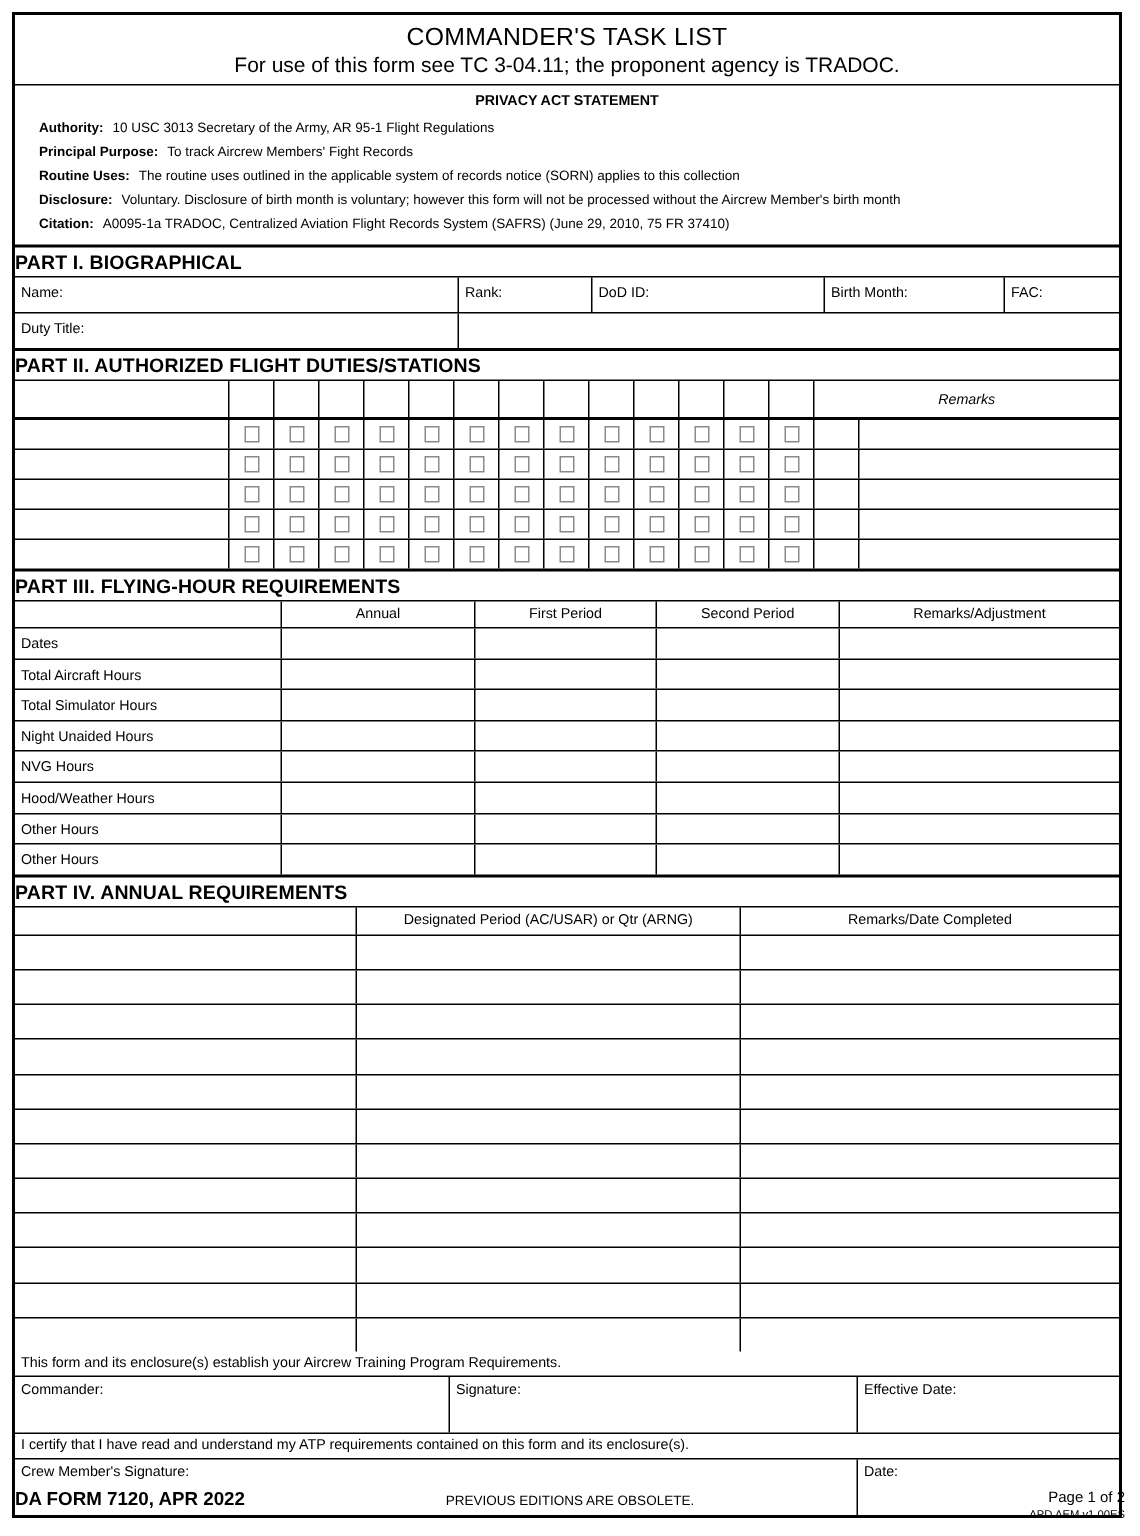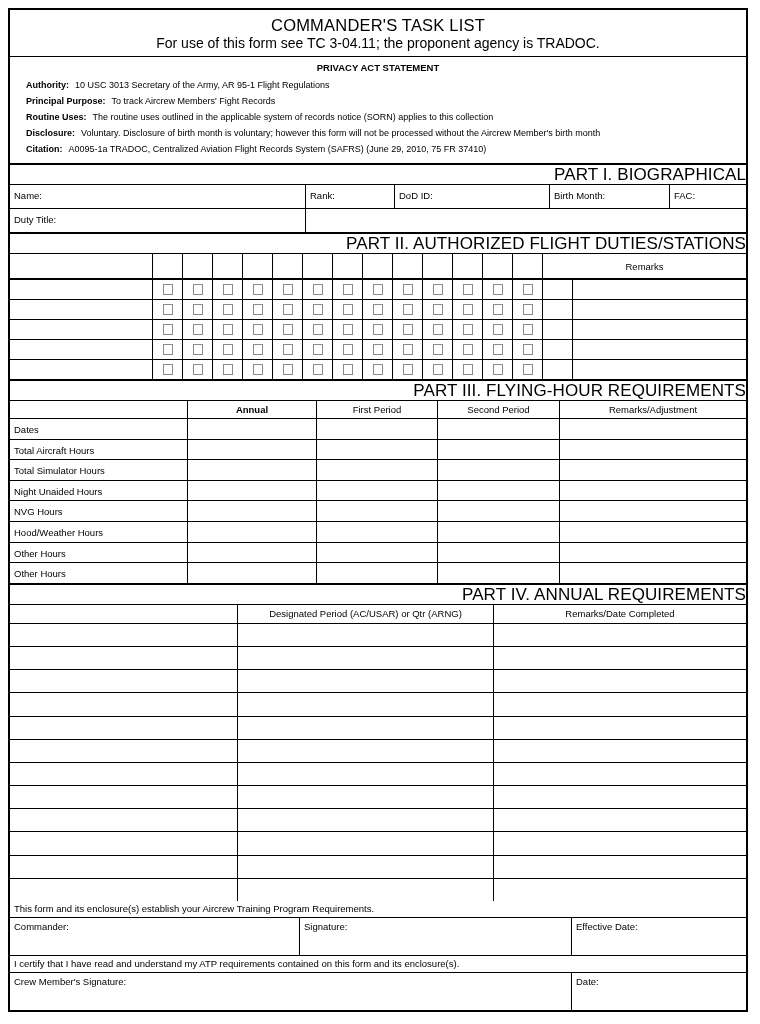--- a/index.html
+++ b/index.html
@@ -57,25 +57,25 @@
   .privacy-line {
     font-size: 9px; line-height: 12px;
     padding: 2px 0 2px 16px;
     white-space: nowrap;
   }
   .privacy-line b { font-weight: bold; }
   .privacy-line .val { padding-left: 6px; }
 
   
   .part-banner {
-    text-align: right;
-    font-size: 17px;
+    text-align: left;
+    font-size: 13px;
     line-height: 15px;
     padding: 2px 0 2px;
-    font-weight: normal;
+    font-weight: bold;
     letter-spacing: .1px;
   }
 
   
   .cb {
     display: inline-block;
     width: 11px; height: 11px;
     border: 1px solid #808080;
     background: #fff;
     vertical-align: middle;
@@ -86,31 +86,31 @@
     border: 1px solid #8a8a8a;
     background: #fff;
   }
 
   .lbl { font-size: 9.5px; line-height: 12px; }
   .lbl-c { text-align: center; }
 
   
   .p2-first { width: 143px; }
   .p2-chk   { width: 30px; }
-  .p2-rem   { flex: 1 1 auto; }
+  .p2-rem   { flex: 1 1 auto; font-style: italic; }
   .p2-cellbox {
     display: flex; align-items: center; justify-content: center;
     padding: 0;
   }
   .p2-hdr-row .cell { height: 24px; }
   .p2-data-row .cell { height: 19px; }
 
   
   .p3-c0 { width: 178px; }
-  .p3-c1 { width: 129px; font-weight: bold; }
+  .p3-c1 { width: 129px; }
   .p3-c2 { width: 121px; }
   .p3-c3 { width: 122px; }
   .p3-c4 { flex: 1 1 auto; }
   .p3-row .cell { height: 19.6px; line-height: 15px; padding-top: 3px; }
   .p3-hdr .cell { height: 17px; line-height: 13px; padding-top: 2px; }
 
   
   .p4-c0 { width: 228px; }
   .p4-c1 { width: 256px; }
   .p4-c2 { flex: 1 1 auto; }
@@ -650,14 +650,24 @@
         <span class="lbl"></span>
       </div>
       <div class="cell p5-crew-b">
         <span class="lbl">Date:</span>
         <span class="lbl"></span>
       </div>
     </div>
 
   </div>
 
+  <div class="footer">
+    <div class="footer-inner">
+      <div class="f-left">DA FORM 7120, APR 2022</div>
+      <div class="f-center">PREVIOUS EDITIONS ARE OBSOLETE.</div>
+      <div class="f-right">
+        <div class="f-page">Page 1 of 2</div>
+        <div class="f-apd">APD AEM v1.00ES</div>
+      </div>
+    </div>
+  </div>
 
 </div>
 
 </body></html>

